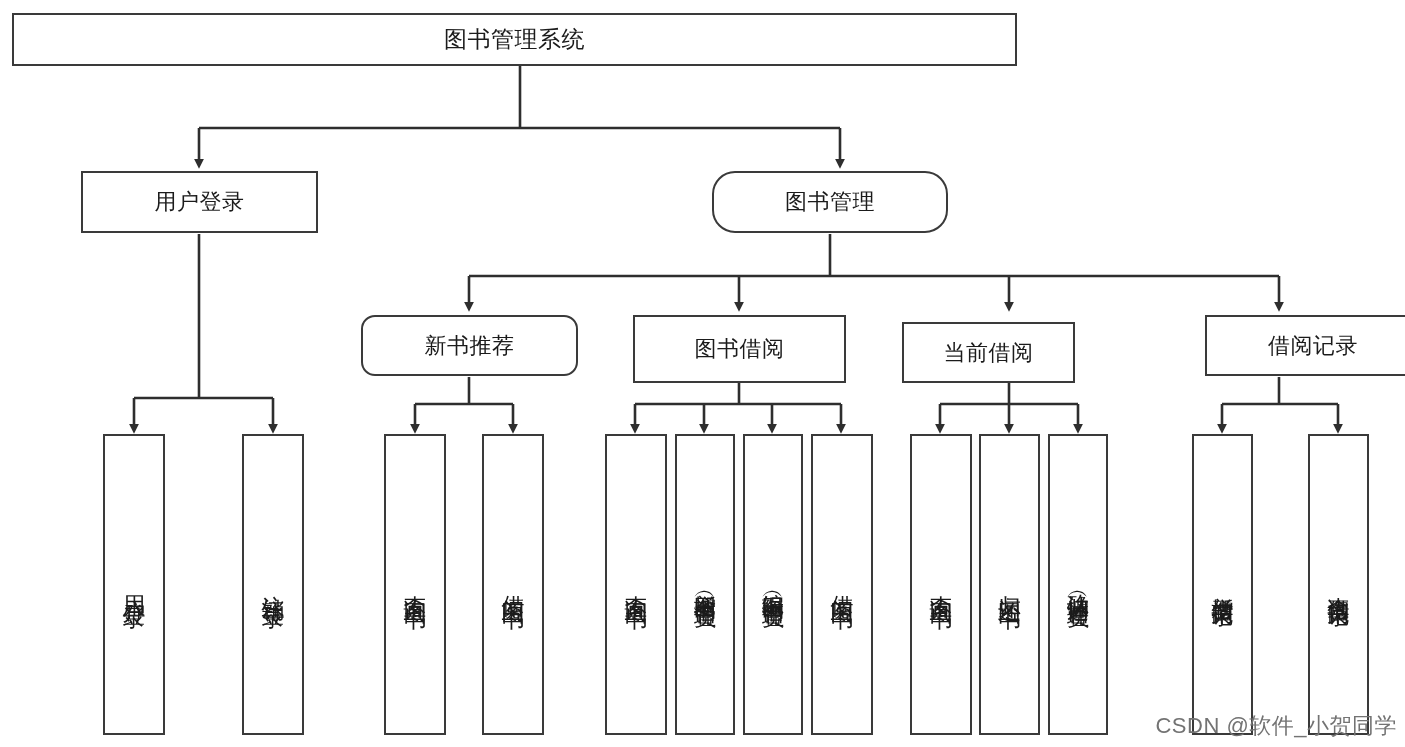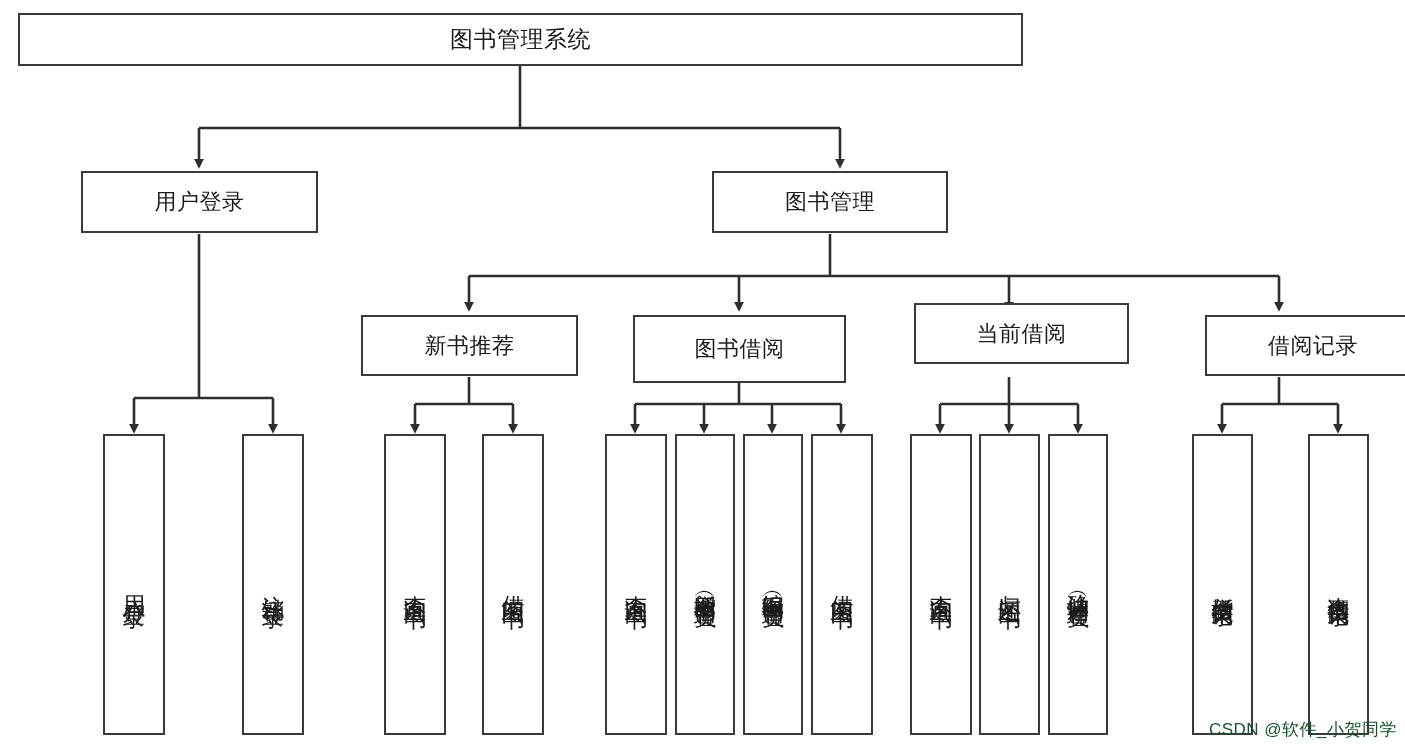--- a/index.html
+++ b/index.html
@@ -65,22 +65,22 @@
     white-space: nowrap;
   }
   .node.vert.tall .label {
     font-size: 22px;
     letter-spacing: 2px;
   }
   .watermark {
     position: absolute;
     right: 8px;
     bottom: 6px;
-    font-size: 17px;
-    color: #14532d;
+    font-size: 22px;
+    color: #737373;
     letter-spacing: 0.5px;
     white-space: nowrap;
     user-select: none;
   }
 </style>
 </head>
 <body>
 
 <div id="canvas">
 
@@ -127,41 +127,41 @@
       <path d="M1009,404 L1009,425" marker-end="url(#arrow)"></path>
       <path d="M1078,404 L1078,425" marker-end="url(#arrow)"></path>
 
       <path d="M1279,377 L1279,404"></path>
       <path d="M1222,404 L1338,404"></path>
       <path d="M1222,404 L1222,425" marker-end="url(#arrow)"></path>
       <path d="M1338,404 L1338,425" marker-end="url(#arrow)"></path>
     </g>
   </svg>
 
-  <div class="node horiz root" style="left:18px; top:13px; width:1005px; height:53px;">
+  <div class="node horiz root" style="left:12px; top:13px; width:1005px; height:53px;">
     <span class="label">图书管理系统</span>
   </div>
 
   <div class="node horiz" style="left:81px; top:171px; width:237px; height:62px;">
     <span class="label">用户登录</span>
   </div>
 
-  <div class="node horiz" style="left:712px; top:171px; width:236px; height:62px;">
+  <div class="node horiz" style="left:712px; top:171px; width:236px; height:62px;border-radius:23px;">
     <span class="label">图书管理</span>
   </div>
 
-  <div class="node horiz" style="left:361px; top:315px; width:217px; height:61px;">
+  <div class="node horiz" style="left:361px; top:315px; width:217px; height:61px;border-radius:14px;">
     <span class="label">新书推荐</span>
   </div>
 
   <div class="node horiz" style="left:633px; top:315px; width:213px; height:68px;">
     <span class="label">图书借阅</span>
   </div>
 
-  <div class="node horiz" style="left:902px; top:303px; width:215px; height:61px;margin-left:12px;">
+  <div class="node horiz" style="left:902px; top:322px; width:173px; height:61px;">
     <span class="label">当前借阅</span>
   </div>
 
   <div class="node horiz" style="left:1205px; top:315px; width:216px; height:61px;">
     <span class="label">借阅记录</span>
   </div>
 
   <div class="node vert" style="left:103px; top:434px; width:62px; height:301px;">
     <span class="label">用户登录</span>
   </div>

